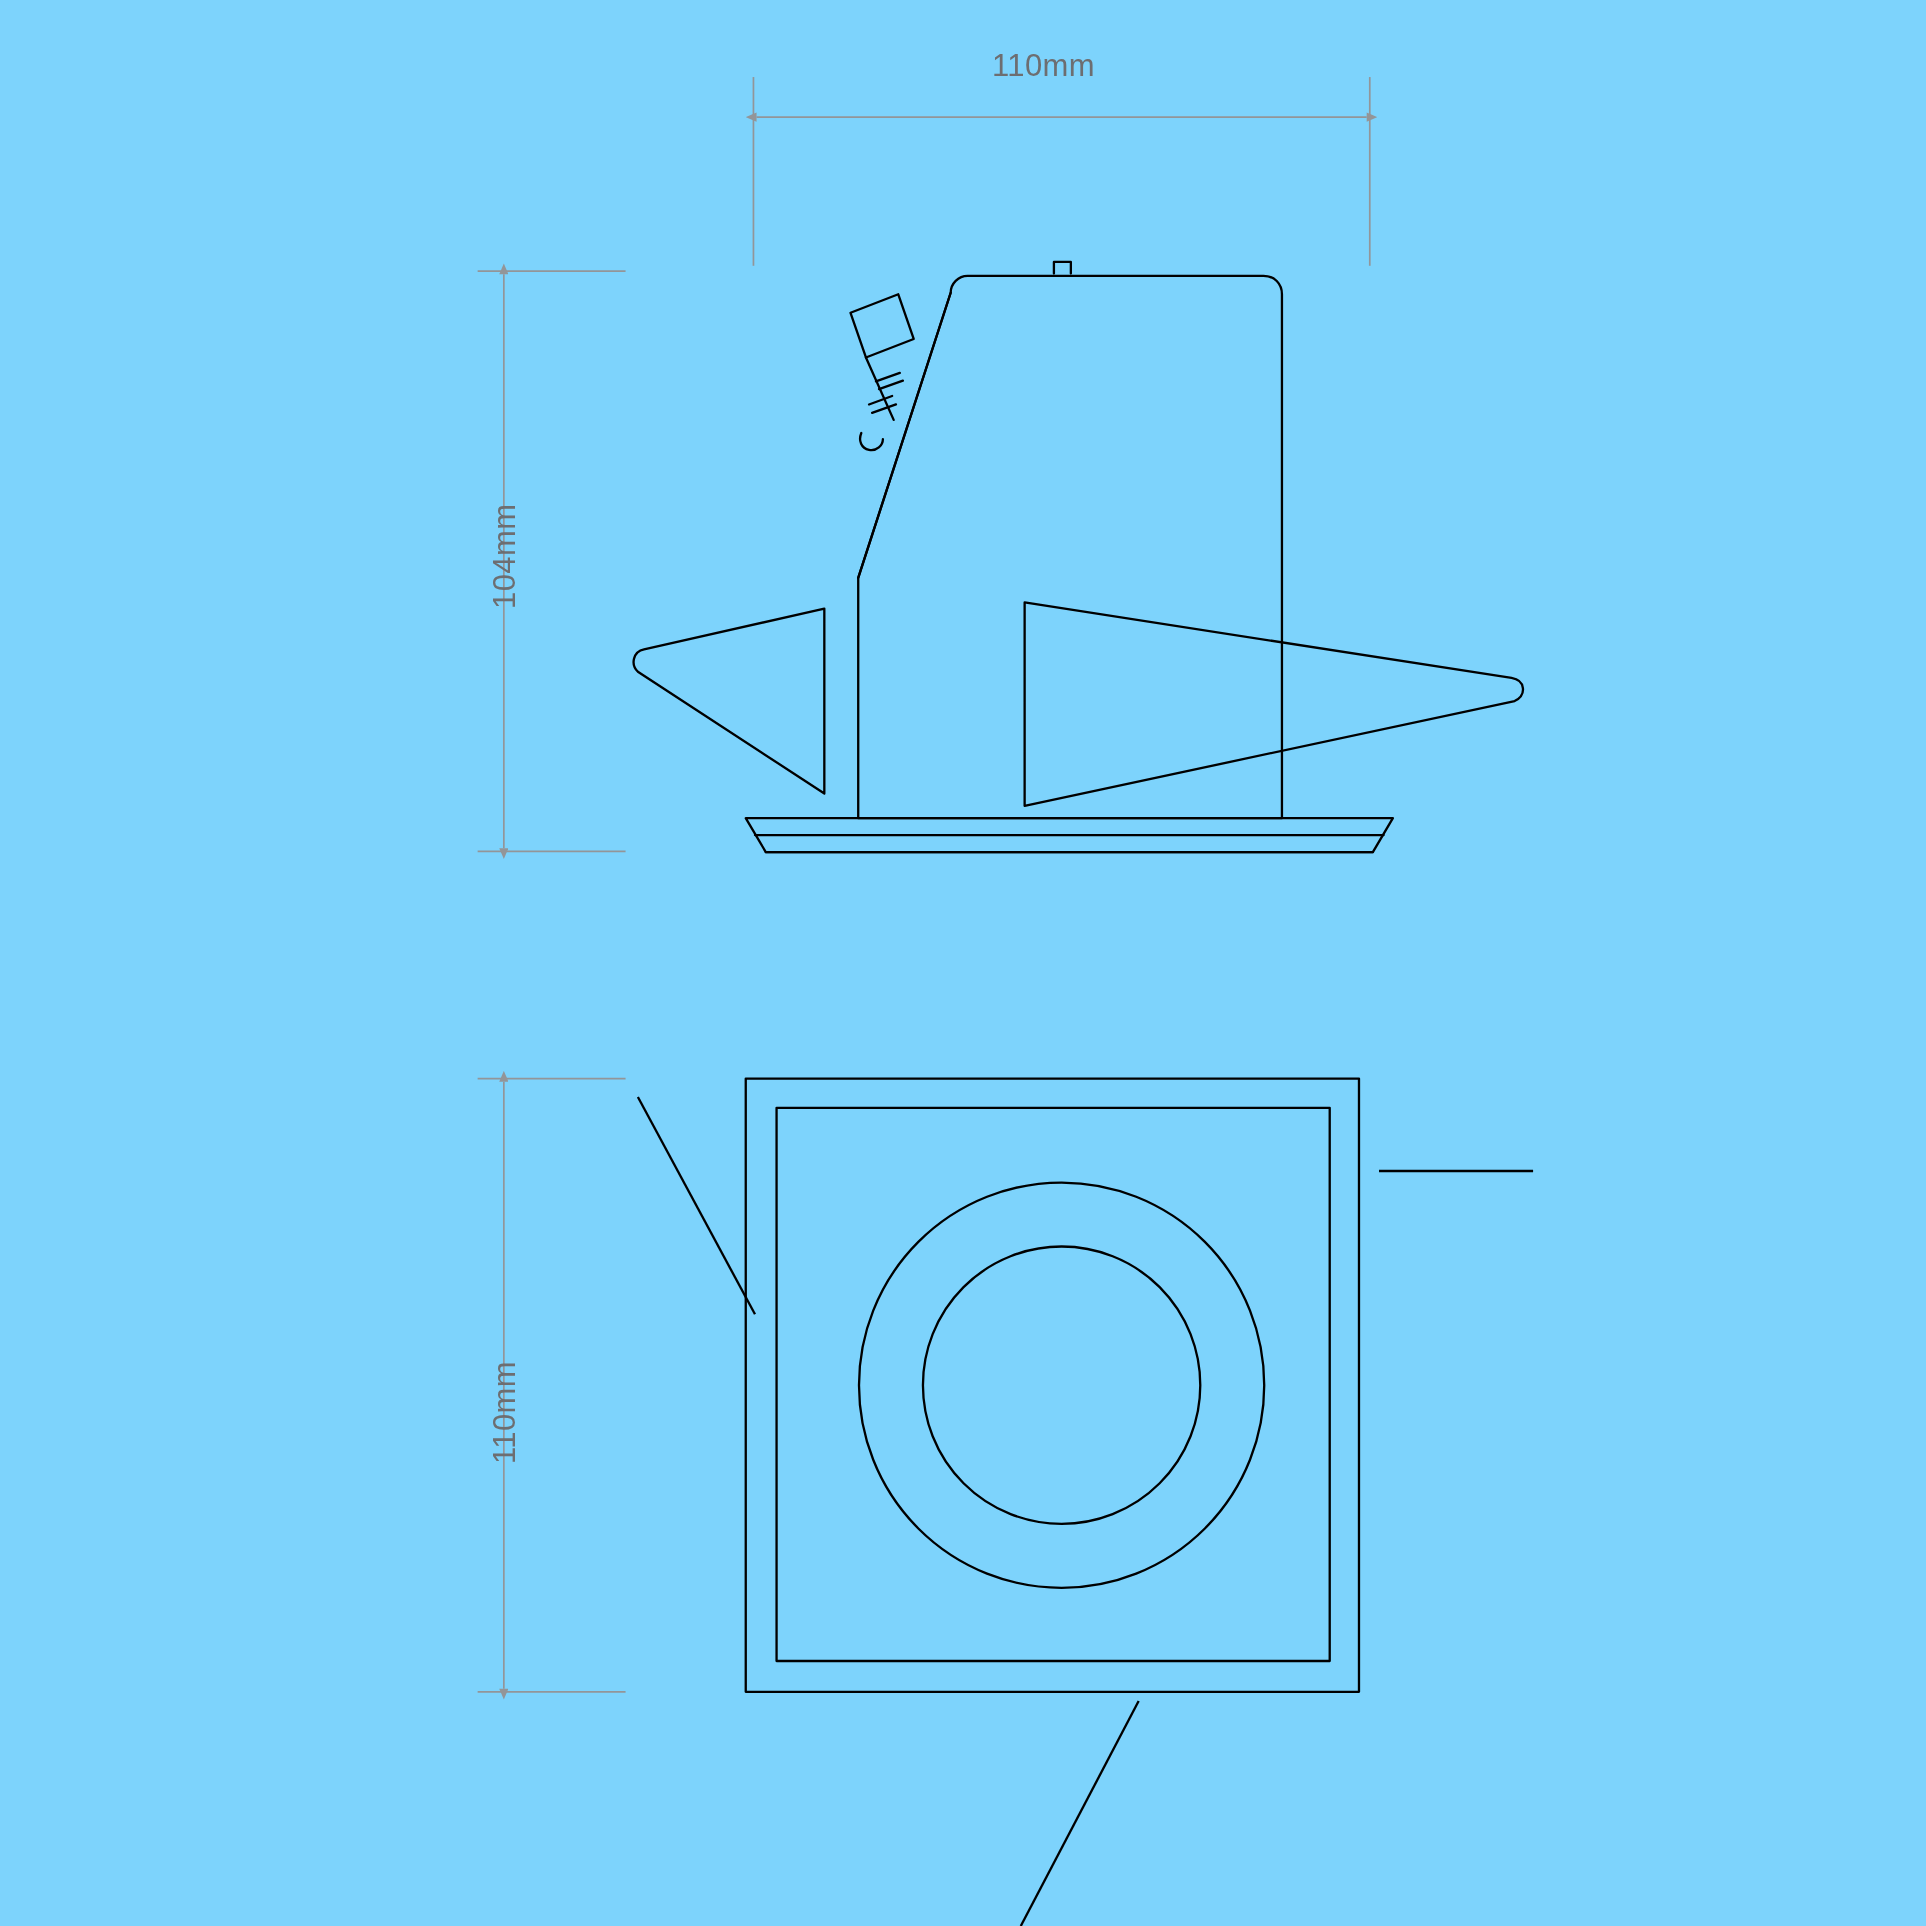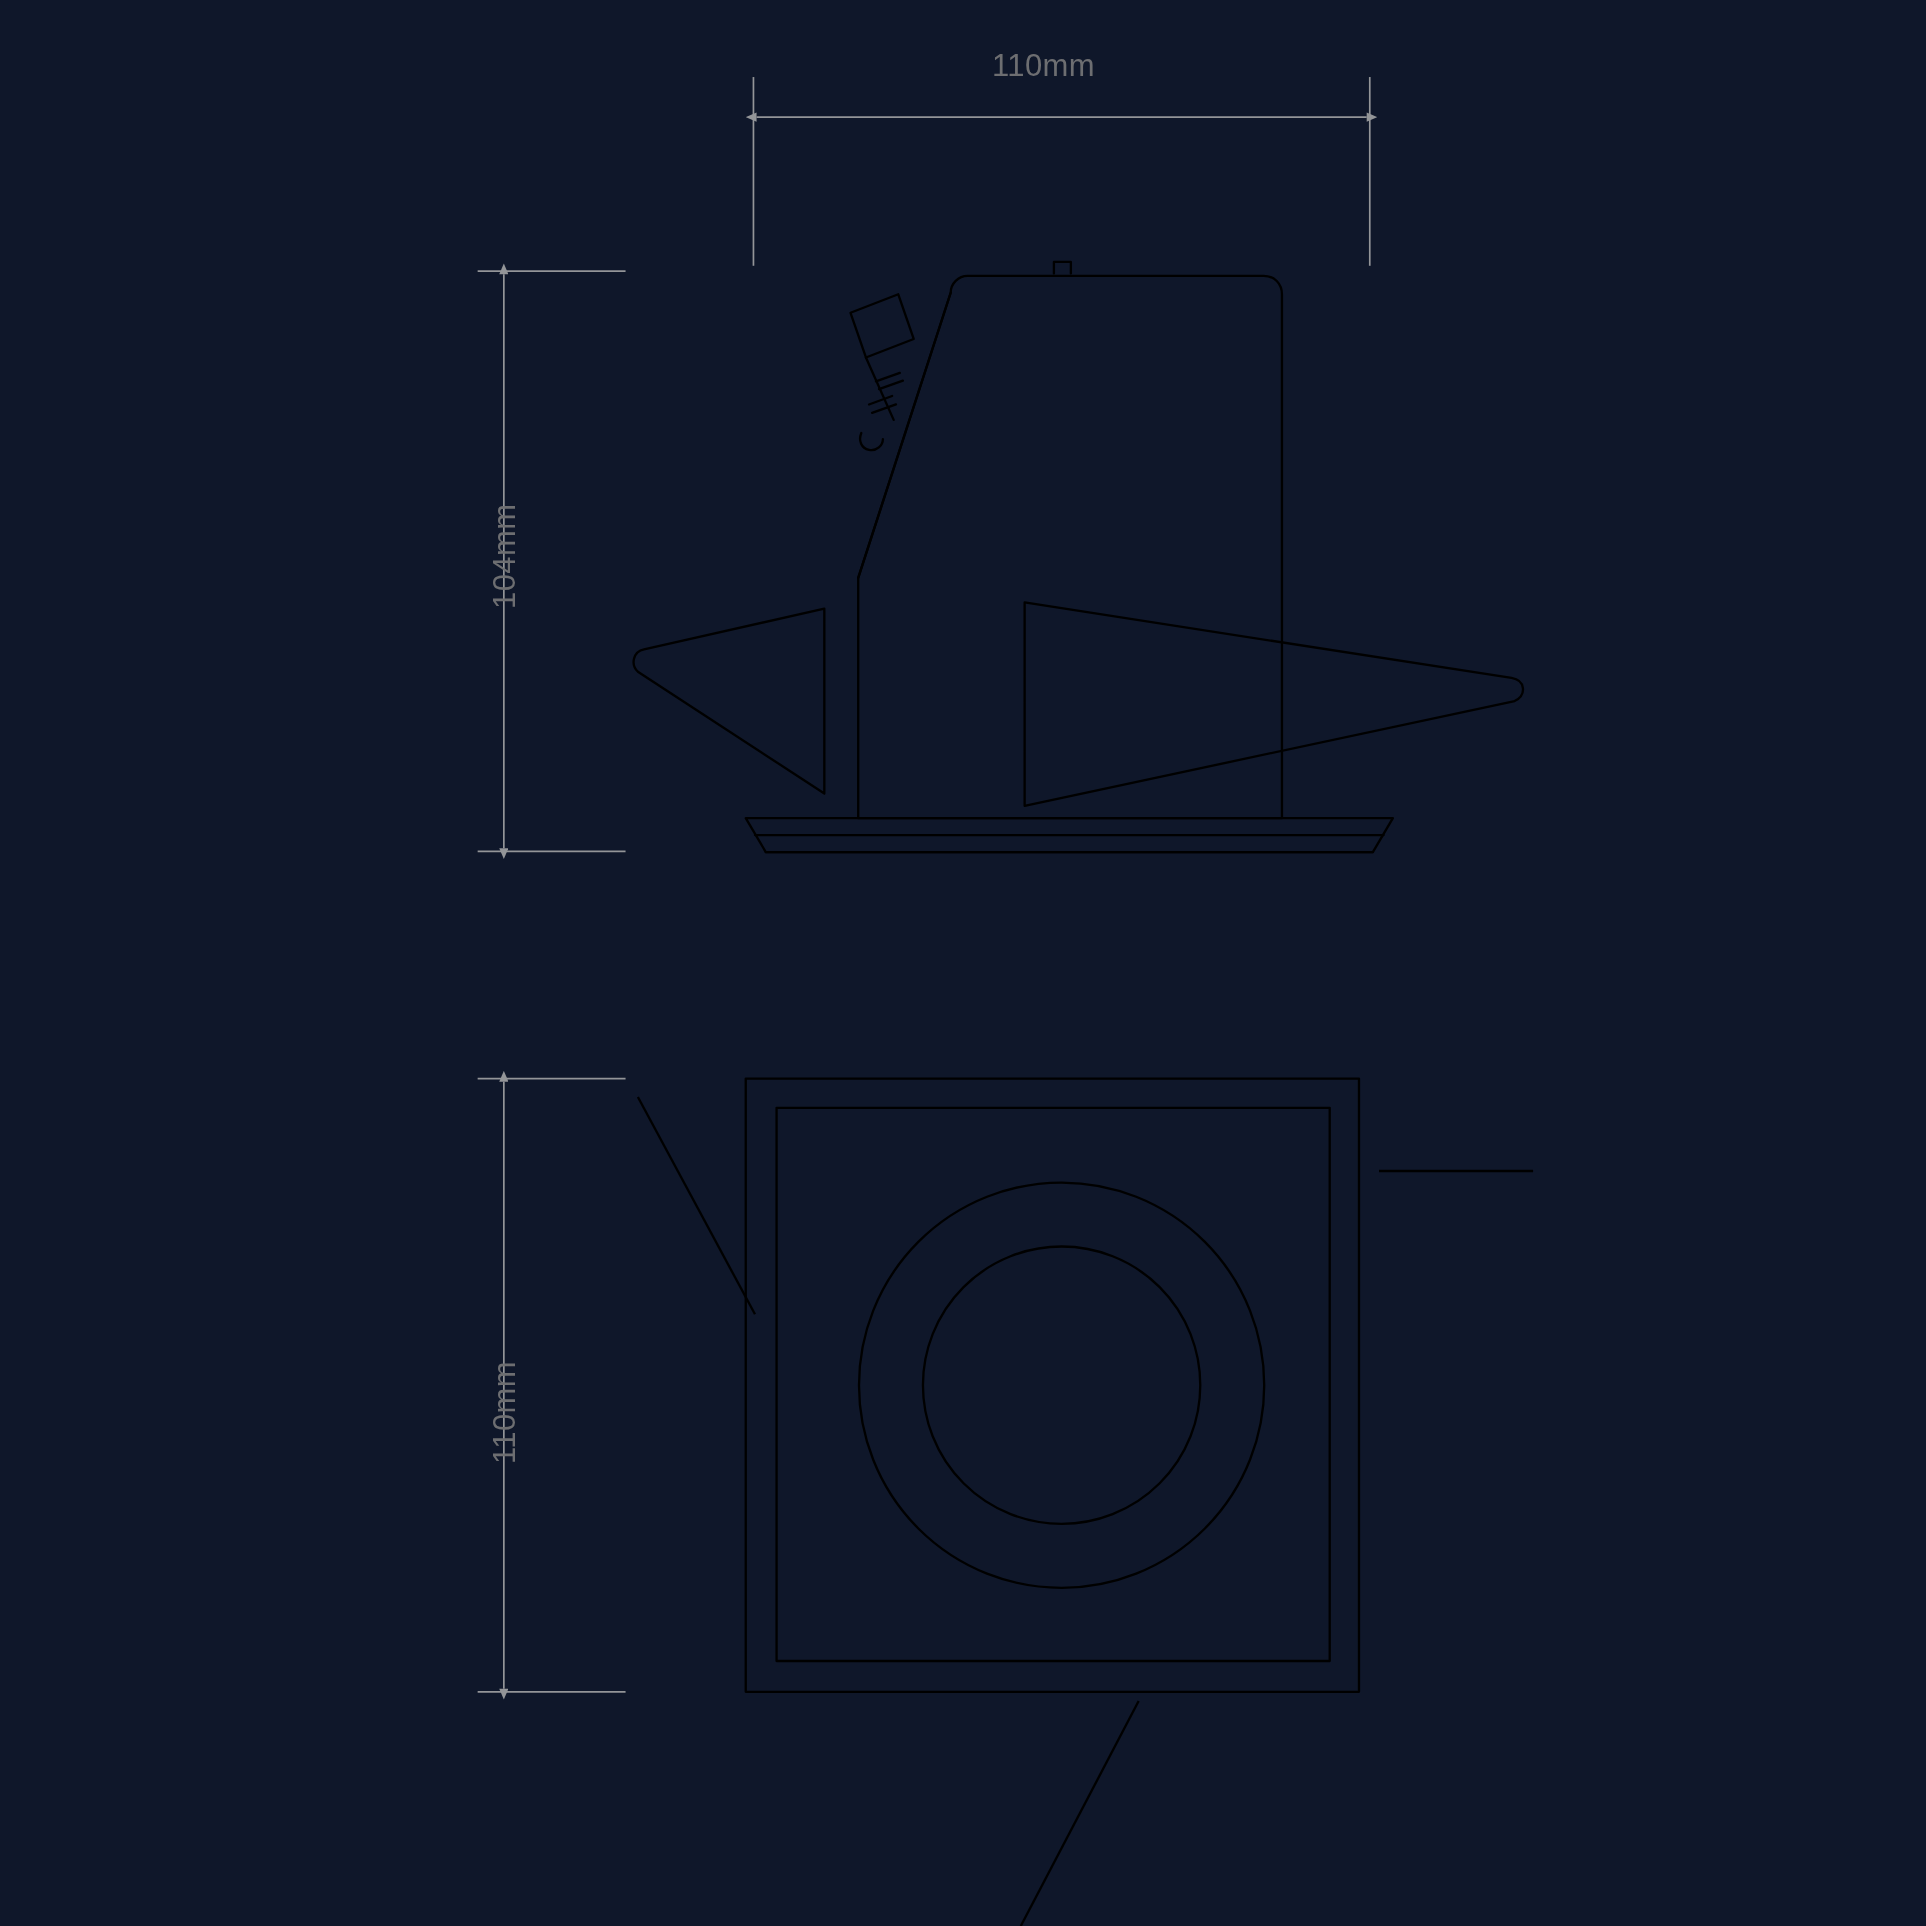--- a/index.html
+++ b/index.html
@@ -10,21 +10,21 @@
   body {
     width: 1926px;
     height: 1926px;
     font-family: "Liberation Sans", sans-serif;
     overflow: hidden;
   }
   #sheet {
     position: relative;
     width: 1926px;
     height: 1926px;
-    background: #0f172a;
+    background: #7dd3fc;
   }
   svg.drawing {
     position: absolute;
     top: 0;
     left: 0;
     width: 1926px;
     height: 1926px;
   }
   .dim-label {
     position: absolute;

